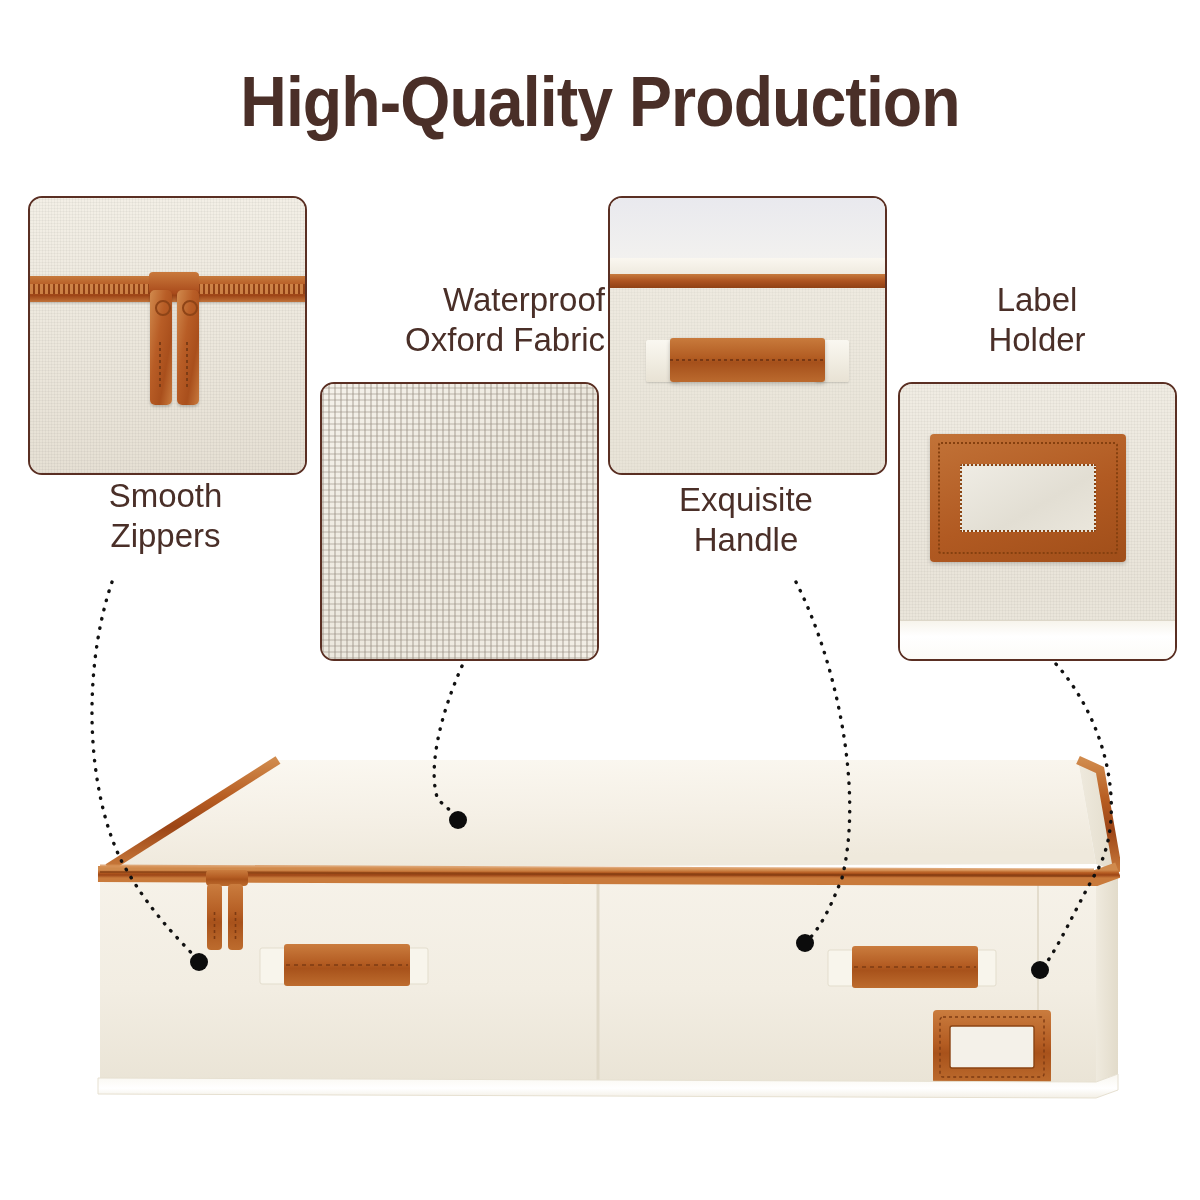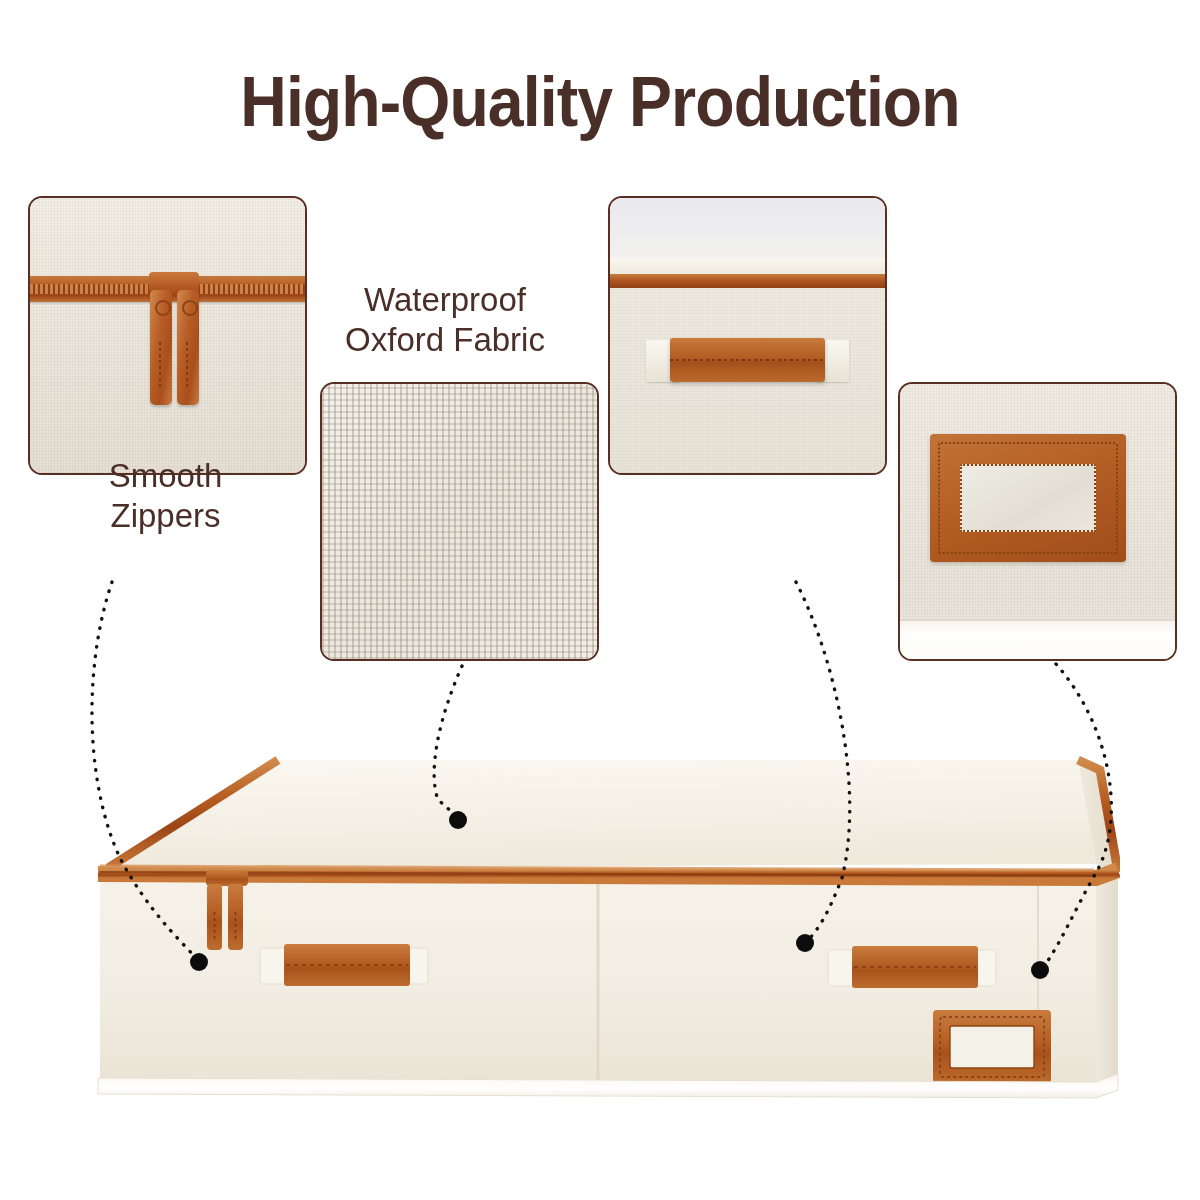--- a/index.html
+++ b/index.html
@@ -121,22 +121,22 @@
   
   .caption{
     position:absolute;
     color:#4a2f28;
     font-size:33px;
     line-height:1.22;
     text-align:center;
     font-family:"Liberation Sans", sans-serif;
     white-space:pre-line;
   }
-  #cap-zipper{left:18px;top:456px;width:295px;}
-  #cap-fabric{left:300px;top:280px;width:290px;}
+  #cap-zipper{left:18px;top:476px;width:295px;}
+  #cap-fabric{left:315px;top:280px;width:290px;text-align:right;}
   #cap-handle{left:600px;top:480px;width:292px;}
   #cap-label {left:898px;top:280px;width:278px;}
 
   
   #callouts{position:absolute;left:0;top:0;width:1200px;height:1200px;pointer-events:none;}
   .callout-path{fill:none;stroke:#111111;stroke-width:3.4;
      stroke-linecap:round;stroke-dasharray:0.5 9;}
   .callout-dot{fill:#0c0c0c;}
 
   
@@ -184,21 +184,25 @@
       <div class="handle-sky"></div>
       <div class="handle-edge"></div>
       <div class="handle-trim"></div>
       <div class="handle-strap l"></div>
       <div class="handle-strap r"></div>
       <div class="handle-bar">
         <div class="seam"></div>
       </div>
     </div>
   </div>
-
+  <div class="caption" id="cap-handle">Exquisite
+Handle</div>
+
+  <div class="caption" id="cap-label">Label
+Holder</div>
   <div class="tile" id="tile-label">
     <div class="tile-inner">
       <div class="lbl-bg"></div>
       <div class="lbl-base"></div>
       <div class="lbl-frame">
         <div class="lbl-stitch-out"></div>
         <div class="lbl-window"></div>
       </div>
     </div>
   </div>

